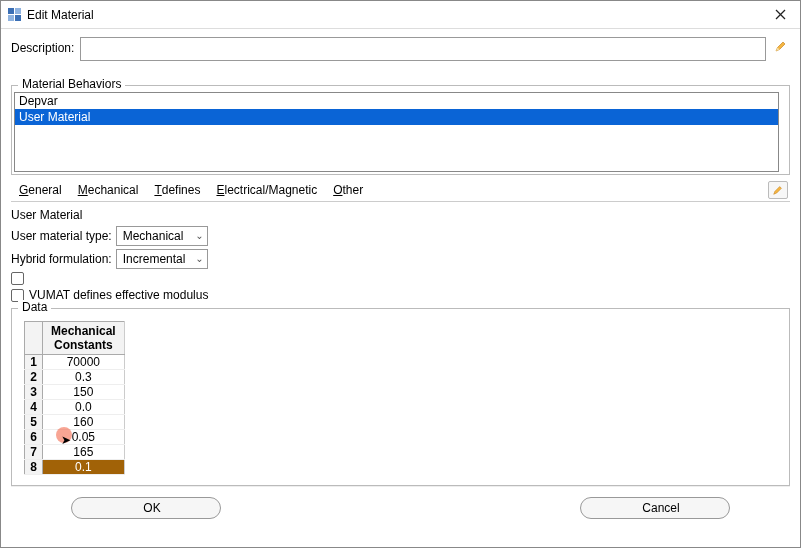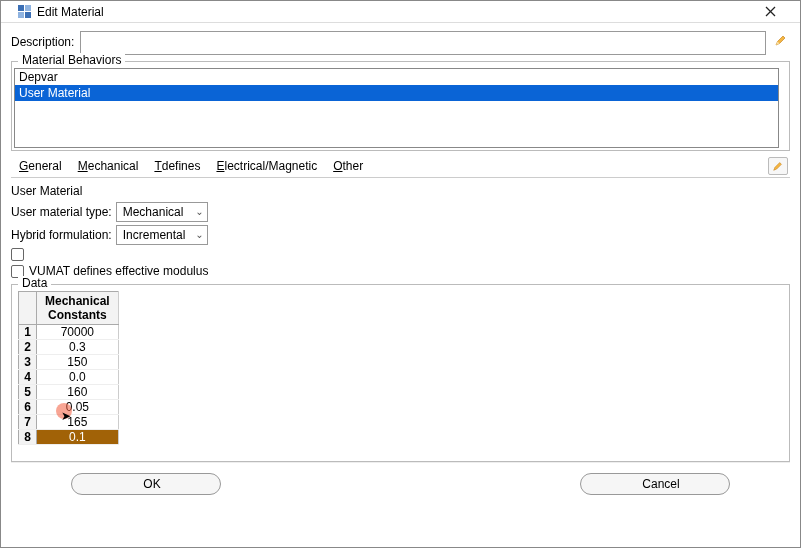--- a/index.html
+++ b/index.html
@@ -8,22 +8,22 @@
   font-size: 12px;
   background: #fff;
   width: 801px;
   height: 548px;
   overflow: hidden;
   border: 1px solid #888;
 }
 .titlebar {
   display: flex;
   align-items: center;
-  height: 22px;
-  padding: 0 16px;
+  height: 28px;
+  padding: 0 6px;
   border-bottom: 1px solid #ddd;
 }
 .titlebar .app-icon {
   width: 14px; height: 14px;
   margin-right: 6px;
   display: inline-flex;
   align-items: center;
   justify-content: center;
 }
 .titlebar .title { flex: 1; font-size: 12px; }
@@ -44,21 +44,21 @@
   font: inherit;
 }
 .pencil {
   width: 18px; height: 18px;
   margin-left: 6px;
   display: flex; align-items: center; justify-content: center;
   cursor: pointer;
 }
 .fieldset {
   border: 1px solid #bbb;
-  margin: 6px 0 4px 0;
+  margin: 24px 0 4px 0;
   position: relative;
   padding: 6px 10px 2px 2px;
 }
 .fieldset .legend {
   position: absolute;
   top: -9px;
   left: 6px;
   background: #fff;
   padding: 0 4px;
   font-size: 12px;
@@ -126,21 +126,21 @@
   width: 13px; height: 13px;
   border: 1px solid #666;
   margin-right: 5px;
   border-radius: 2px;
   cursor: pointer;
 }
 .data-fieldset {
   border: 1px solid #bbb;
   margin-top: 6px;
   position: relative;
-  padding: 6px;
+  padding: 12px;
   height: 178px;
 }
 .data-fieldset .legend {
   position: absolute;
   top: -9px;
   left: 6px;
   background: #fff;
   padding: 0 4px;
 }
 .data-table {

